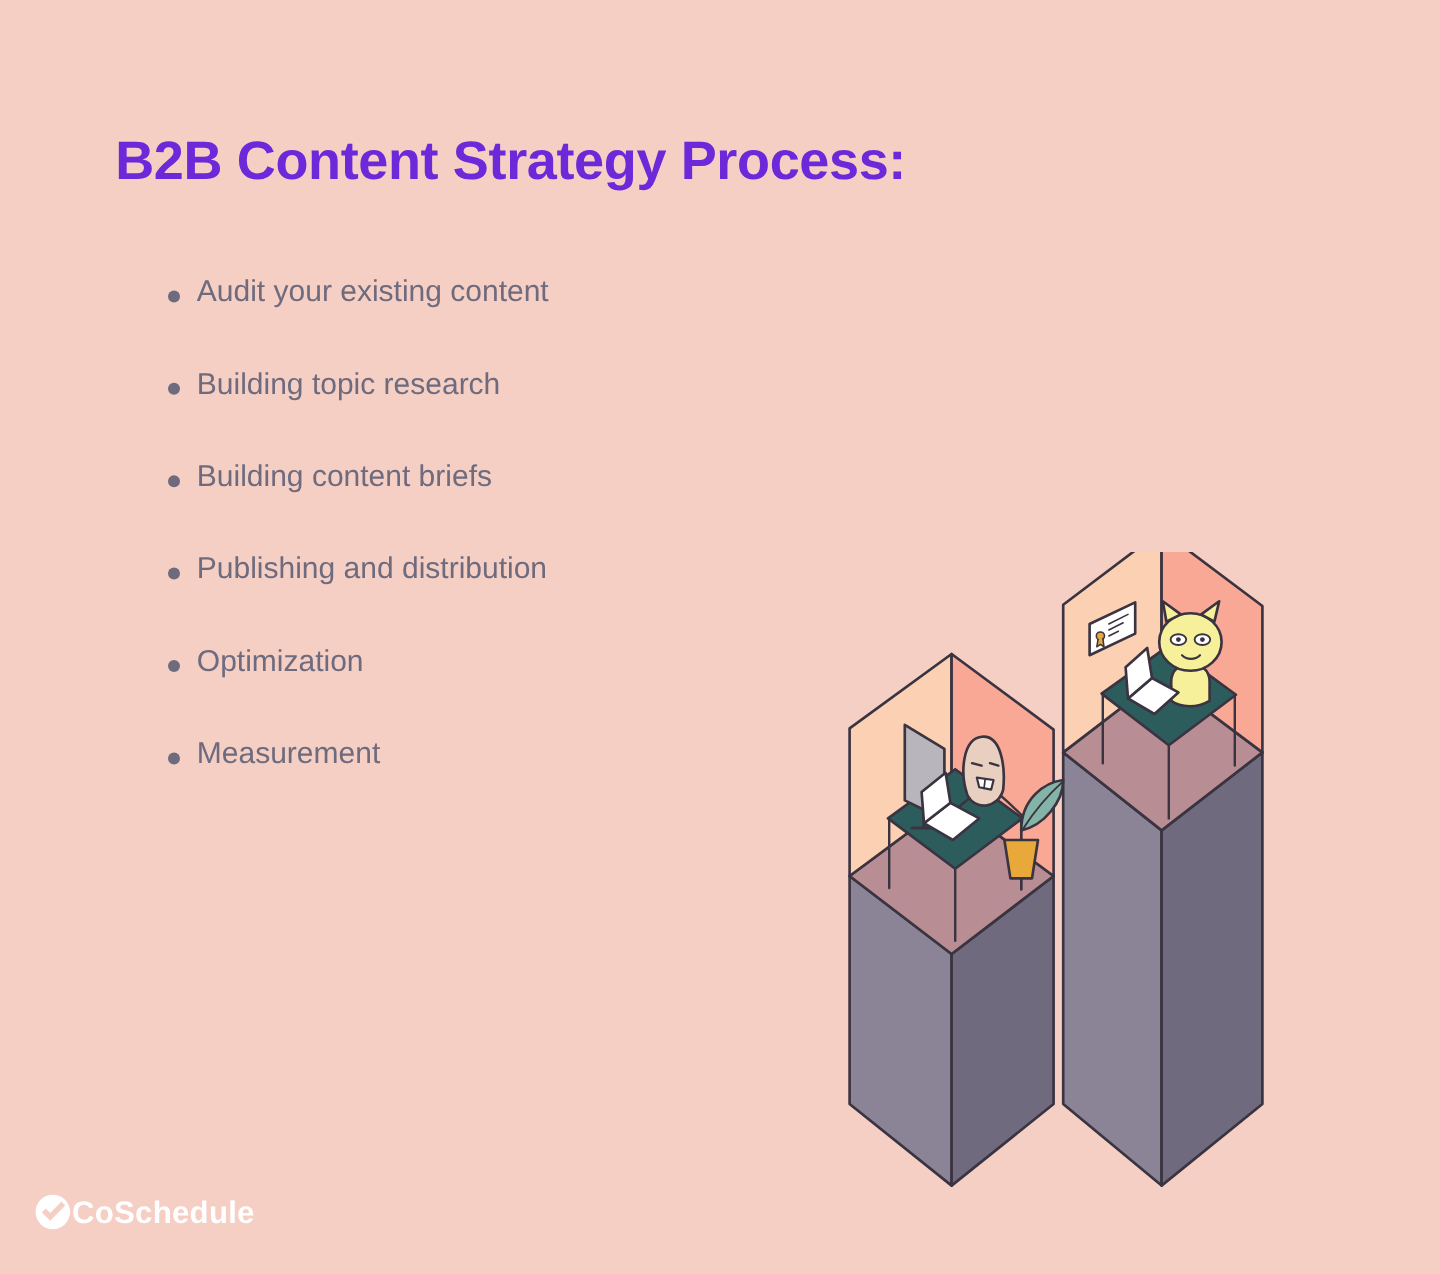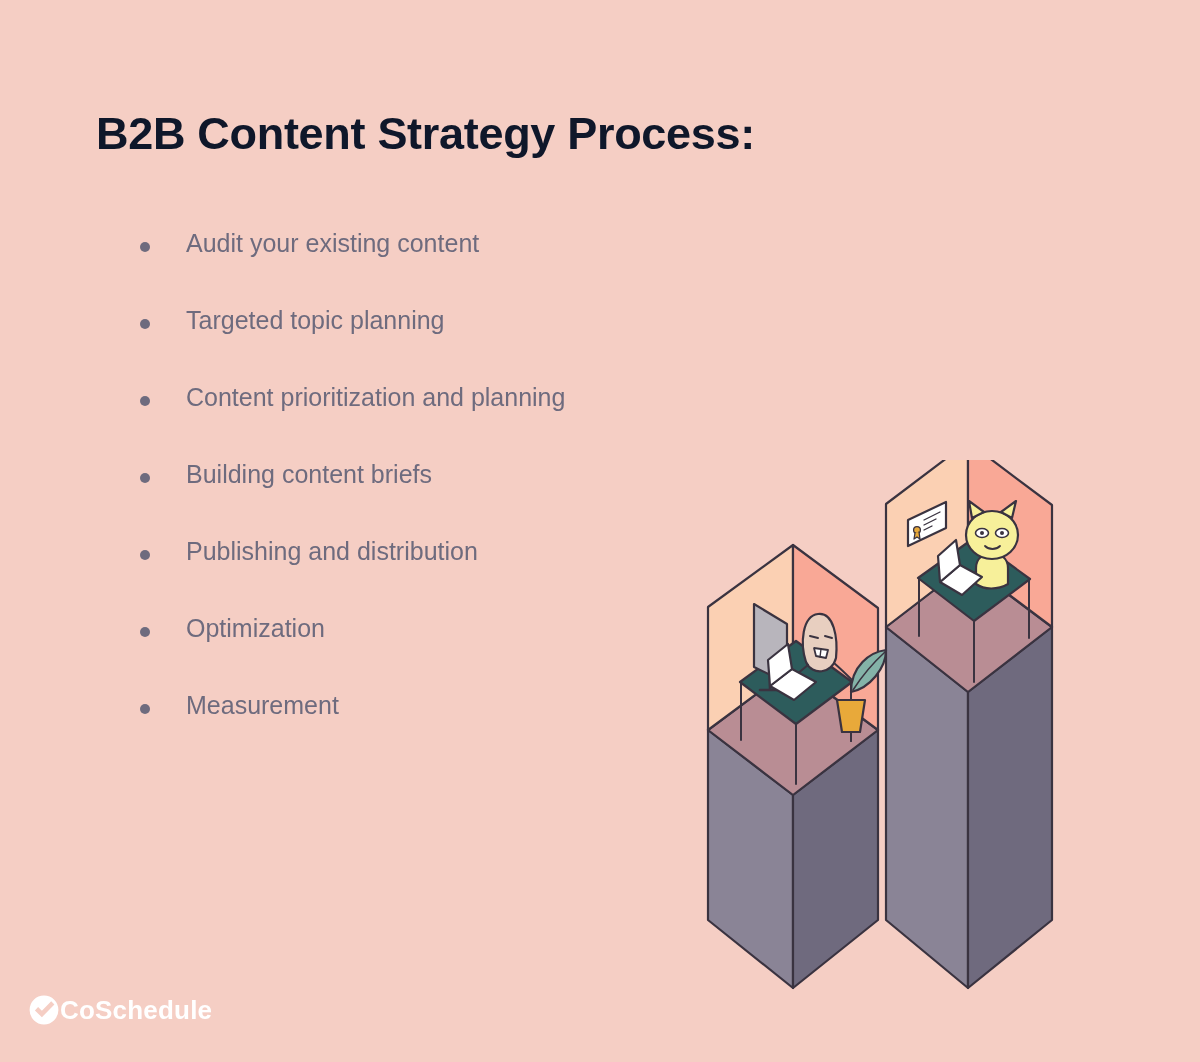--- a/index.html
+++ b/index.html
@@ -27,21 +27,21 @@
   }
 
   
   #page-title {
     position: absolute;
     left: 96px;
     top: 108px;
     font-size: 45px;
     font-weight: bold;
     letter-spacing: -0.3px;
-    color: #0f172a;
+    color: #6d28d9;
     line-height: 1.15;
     white-space: nowrap;
   }
 
   
   #bullet-list {
     position: absolute;
     left: 136px;
     top: 228px;
     width: 620px;
@@ -59,21 +59,21 @@
     position: absolute;
     left: 4px;
     top: 14px;
     width: 10px;
     height: 10px;
     border-radius: 50%;
     background: #6e6b7e;
   }
 
   .bullet-label {
-    margin-left: 50px;
+    margin-left: 28px;
     font-size: 25px;
     color: #6e6b7e;
     line-height: 1.2;
     white-space: nowrap;
   }
 
   
   #illustration {
     position: absolute;
     left: 690px;
@@ -107,25 +107,21 @@
 
   <h1 id="page-title">B2B Content Strategy Process:</h1>
 
   <ul id="bullet-list">
     <li class="bullet-row">
       <span class="bullet-dot"></span>
       <span class="bullet-label">Audit your existing content</span>
     </li>
     <li class="bullet-row">
       <span class="bullet-dot"></span>
-      <span class="bullet-label">Targeted topic planning</span>
-    </li>
-    <li class="bullet-row">
-      <span class="bullet-dot"></span>
-      <span class="bullet-label">Content prioritization and planning</span>
+      <span class="bullet-label">Building topic research</span>
     </li>
     <li class="bullet-row">
       <span class="bullet-dot"></span>
       <span class="bullet-label">Building content briefs</span>
     </li>
     <li class="bullet-row">
       <span class="bullet-dot"></span>
       <span class="bullet-label">Publishing and distribution</span>
     </li>
     <li class="bullet-row">

